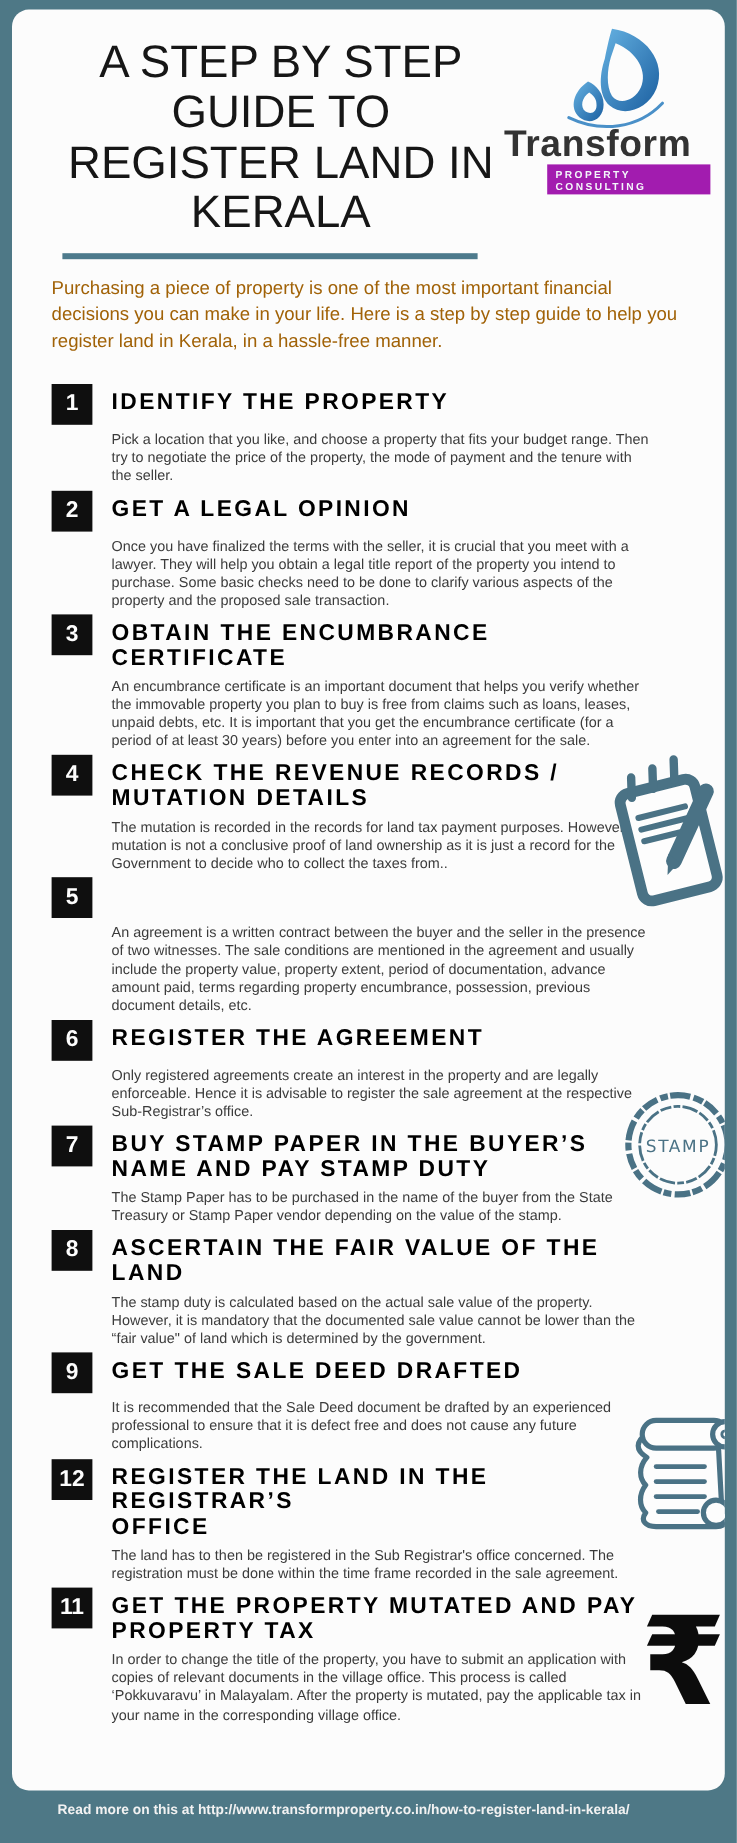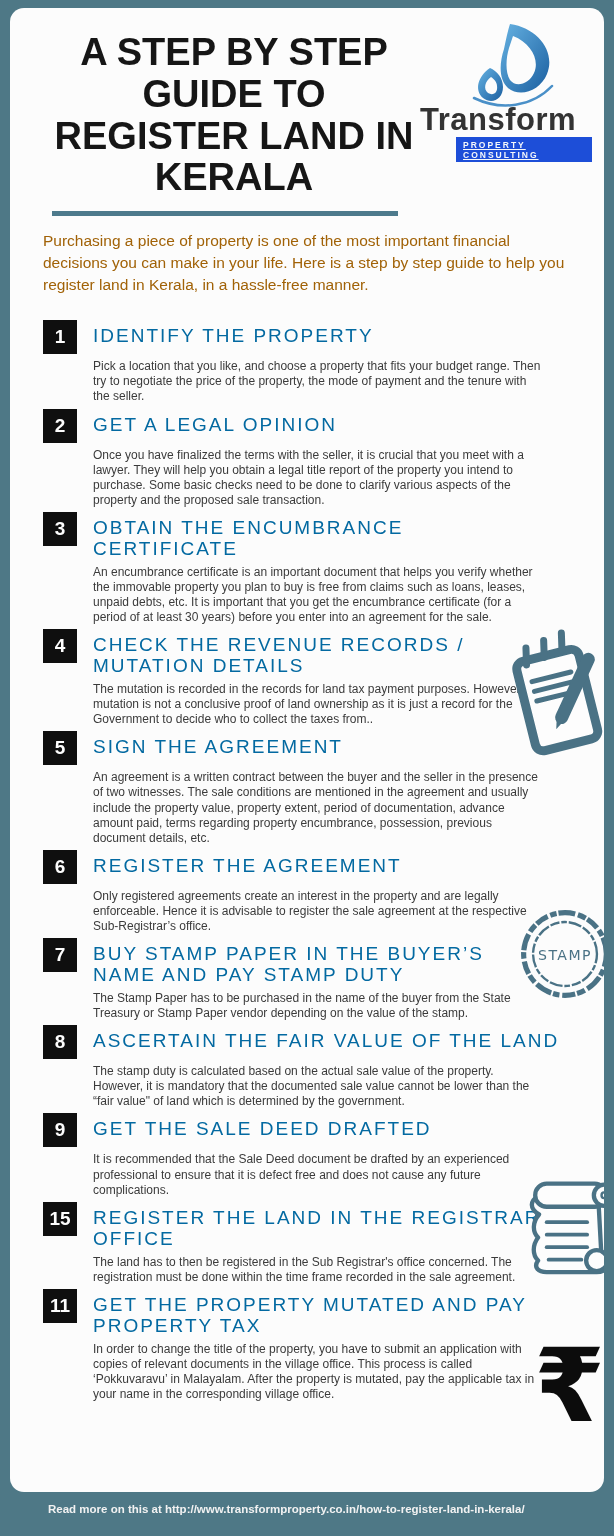--- a/index.html
+++ b/index.html
@@ -15,39 +15,38 @@
     width:594px; height:1484px;
     background:#fcfcfc;
     border-radius:14px;
     overflow:hidden;
   }
   
   .header { position:relative; padding-top:24px; }
   .title {
     width:420px; margin-left:14px;
     text-align:center;
-    font-size:38px; line-height:1.1; font-weight:700;
+    font-size:38px; line-height:1.1; font-weight:400;
     letter-spacing:0px; color:#161616;
     white-space:pre-line;
   }
   .logo {
     position:absolute; top:14px; right:12px;
     width:172px; text-align:left;
   }
   .logo-mark { display:block; margin:0 auto; }
   .logo-word {
     font-size:31px; font-weight:700; color:#333;
     letter-spacing:0.5px; line-height:1; margin-top:-4px;
   }
   .logo-band {
     display:inline-block; margin-top:2px; margin-left:36px;
-    background:#1d4ed8; color:#f4f7fb;
+    background:#a21caf; color:#f4f7fb;
     font-size:8.5px; font-weight:700; letter-spacing:2px;
     padding:2.5px 7px 2px;
-    text-decoration:underline;
   }
   .divider {
     margin:12px 0 0 42px;
     width:346px; height:5px; background:#4d7a8c;
   }
   .intro {
     margin:14px 0 0 33px;
     width:528px;
     font-size:15.5px; line-height:1.42; color:#a16207;
   }
@@ -56,22 +55,22 @@
   .step { margin-bottom:4px; }
   .step-head { display:flex; align-items:flex-start; }
   .num {
     flex:0 0 34px; width:34px; height:34px;
     background:#0f0f0f; color:#fdfdfd;
     font-size:19px; font-weight:700;
     display:flex; align-items:center; justify-content:center;
   }
   .heading {
     margin-left:16px; padding-top:6px;
-    font-size:19px; line-height:1.1; font-weight:400;
-    letter-spacing:2px; color:#0369a1;
+    font-size:19px; line-height:1.1; font-weight:700;
+    letter-spacing:2px; color:#000000;
     white-space:pre-line; max-width:470px;
   }
   .body-text {
     margin:5px 0 0 50px;
     max-width:452px;
     font-size:12px; line-height:1.26; color:#3b3b3b;
   }
   
   .side-icon { position:absolute; }
   #icon-notepad { top:618px; left:488px; transform:rotate(-14deg); }
@@ -155,21 +154,20 @@
         <div class="num">4</div>
         <h2 class="heading">CHECK THE REVENUE RECORDS /
 MUTATION DETAILS</h2>
       </div>
       <p class="body-text">The mutation is recorded in the records for land tax  payment purposes. However, the mutation is not a conclusive proof of land ownership as it is just a record for the Government to decide who to collect the taxes from..</p>
     </div>
 
     <div class="step">
       <div class="step-head">
         <div class="num">5</div>
-        <h2 class="heading">SIGN THE AGREEMENT</h2>
       </div>
       <p class="body-text">An agreement is a written contract between the buyer and the seller in the presence of two witnesses. The sale conditions are mentioned in the agreement and usually include the property value, property extent, period of documentation, advance amount paid, terms regarding property encumbrance, possession, previous document details, etc.</p>
     </div>
 
     <div class="step">
       <div class="step-head">
         <div class="num">6</div>
         <h2 class="heading">REGISTER THE AGREEMENT</h2>
       </div>
       <p class="body-text">Only registered agreements create an interest in the property and are legally enforceable. Hence it is advisable to register the sale agreement at the respective Sub-Registrar’s office.</p>
@@ -195,21 +193,21 @@
     <div class="step">
       <div class="step-head">
         <div class="num">9</div>
         <h2 class="heading">GET THE SALE DEED DRAFTED</h2>
       </div>
       <p class="body-text">It is recommended that the Sale Deed document be drafted by an experienced professional to ensure that it is defect free and does not cause any future complications.</p>
     </div>
 
     <div class="step">
       <div class="step-head">
-        <div class="num">15</div>
+        <div class="num">12</div>
         <h2 class="heading">REGISTER THE LAND IN THE REGISTRAR’S
 OFFICE</h2>
       </div>
       <p class="body-text">The land has to then be registered in the Sub Registrar's office concerned. The registration must be done within the time frame recorded in the sale agreement.</p>
     </div>
 
     <div class="step">
       <div class="step-head">
         <div class="num">11</div>
         <h2 class="heading">GET THE PROPERTY MUTATED AND PAY

